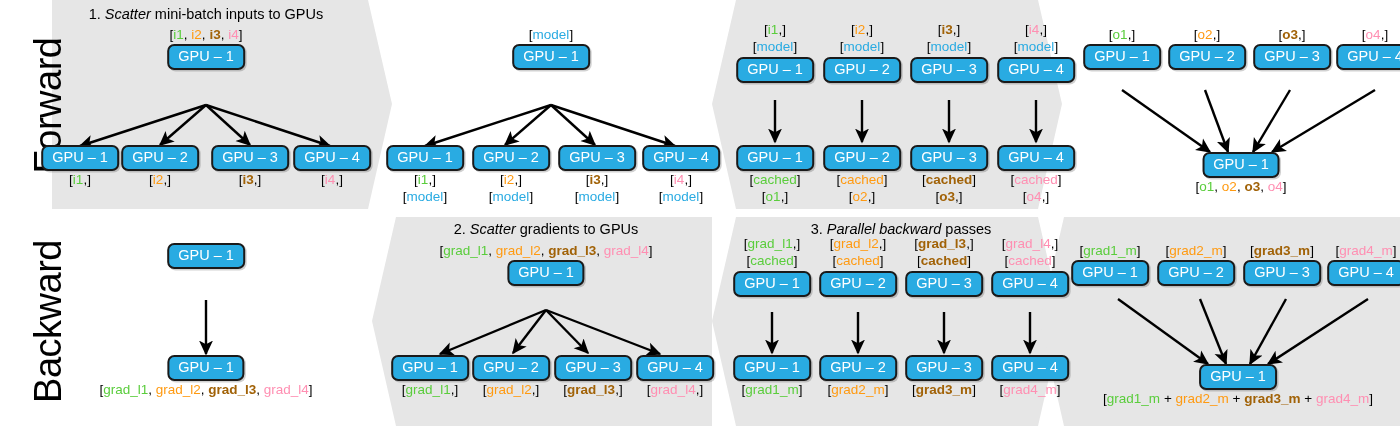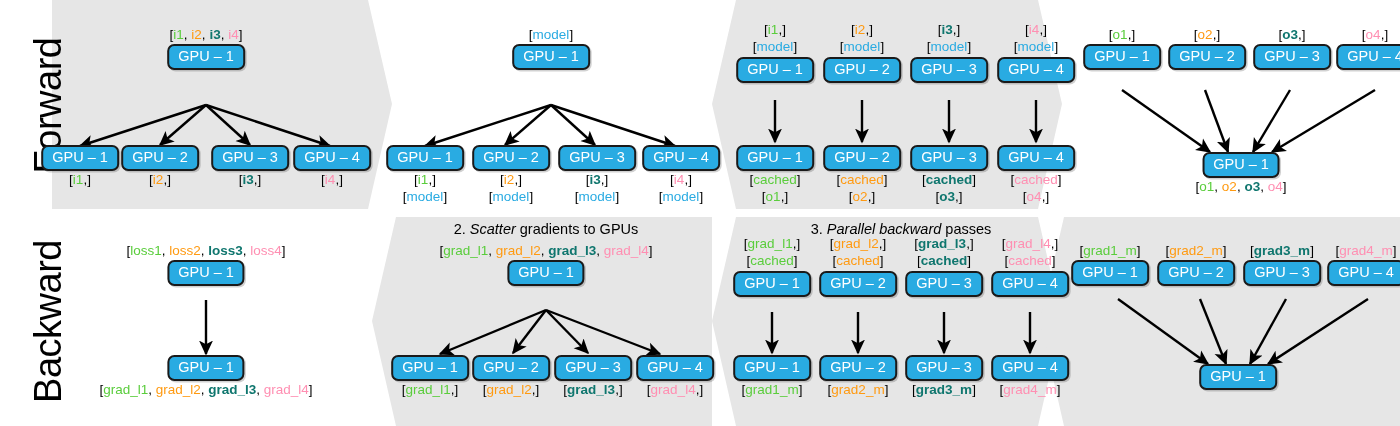--- a/index.html
+++ b/index.html
@@ -36,21 +36,21 @@
   .gbox{display:inline-block;background:#29ABE2;color:#fff;border:2px solid #1a1a1a;
      border-radius:7px;padding:2px 9px 3px;font-size:14.5px;line-height:1.15;
      box-shadow:1.5px 1.5px 0 rgba(0,0,0,.18);}
   .tag{font-size:13.5px;line-height:1.22;white-space:nowrap;color:#000;}
   .tag.above{margin-bottom:1px;}
   .tag.below{margin-top:1px;}
 
   
   .c1{color:#5ACD3C;}            
   .c2{color:#FF9A11;}            
-  .c3{color:#0f766e;font-weight:bold;} 
+  .c3{color:#a16207;font-weight:bold;} 
   .c4{color:#FF8FB2;}            
   .cm{color:#29ABE2;}            
   .ck{color:#000;}
 
   
   svg.arrows{position:absolute;left:0;top:0;width:1400px;height:426px;
      pointer-events:none;overflow:visible;}
 </style>
 </head>
 <body>
@@ -106,20 +106,25 @@
       <path d="M944,312 L944,353"></path>
         <path d="M1030,312 L1030,353"></path>
 
       <path d="M1118,299 L1208,364"></path>
         <path d="M1200,299 L1226,364"></path>
       <path d="M1286,299 L1250,364"></path>
         <path d="M1368,299 L1268,364"></path>
     </g>
   </svg>
 
+  <div class="ptitle" style="left:206px;top:6px;">
+    <span>1.</span>
+    <i>Scatter</i>
+    <span>mini-batch inputs to GPUs</span>
+  </div>
   <div class="node" style="left:206px;top:27px;">
     <div class="tag above">[<span class="c1">i1</span>, <span class="c2">i2</span>, <span class="c3">i3</span>, <span class="c4">i4</span>]</div>
     <div class="gbox">GPU – 1</div>
   </div>
   <div class="node" style="left:80px;top:145px;">
     <div class="gbox">GPU – 1</div>
     <div class="tag below">[<span class="c1">i1</span>,]</div>
   </div>
   <div class="node" style="left:160px;top:145px;">
     <div class="gbox">GPU – 2</div>
@@ -215,21 +220,20 @@
   <div class="node" style="left:1375px;top:27px;">
     <div class="tag above">[<span class="c4">o4</span>,]</div>
     <div class="gbox">GPU – 4</div>
   </div>
   <div class="node" style="left:1241px;top:152px;">
     <div class="gbox">GPU – 1</div>
     <div class="tag below">[<span class="c1">o1</span>, <span class="c2">o2</span>, <span class="c3">o3</span>, <span class="c4">o4</span>]</div>
   </div>
 
   <div class="node" style="left:206px;top:243px;">
-    <div class="tag above">[<span class="c1">loss1</span>, <span class="c2">loss2</span>, <span class="c3">loss3</span>, <span class="c4">loss4</span>]</div>
     <div class="gbox">GPU – 1</div>
   </div>
   <div class="node" style="left:206px;top:355px;">
     <div class="gbox">GPU – 1</div>
     <div class="tag below">[<span class="c1">grad_l1</span>, <span class="c2">grad_l2</span>, <span class="c3">grad_l3</span>, <span class="c4">grad_l4</span>]</div>
   </div>
 
   <div class="ptitle" style="left:546px;top:221px;">
     <span>2.</span>
     <i>Scatter</i>
@@ -309,15 +313,16 @@
   <div class="node" style="left:1282px;top:243px;">
     <div class="tag above">[<span class="c3">grad3_m</span>]</div>
     <div class="gbox">GPU – 3</div>
   </div>
   <div class="node" style="left:1366px;top:243px;">
     <div class="tag above">[<span class="c4">grad4_m</span>]</div>
     <div class="gbox">GPU – 4</div>
   </div>
   <div class="node" style="left:1238px;top:364px;">
     <div class="gbox">GPU – 1</div>
+    <div class="tag below">[<span class="c1">grad1_m</span> + <span class="c2">grad2_m</span> + <span class="c3">grad3_m</span> + <span class="c4">grad4_m</span>]</div>
   </div>
 
 </div>
 
 </body></html>

